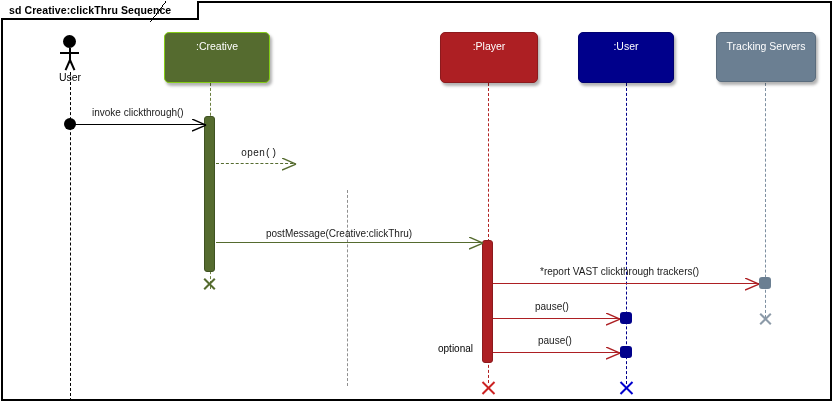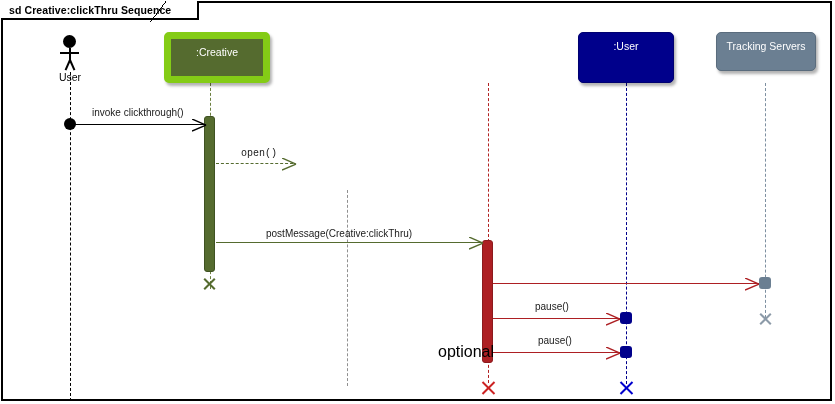--- a/index.html
+++ b/index.html
@@ -27,21 +27,21 @@
   .actor-leg{position:absolute;width:0;border-left:2px solid #000;transform-origin:top center;}
   .actor-name{position:absolute;font-size:10.5px;color:#000;white-space:nowrap;text-align:center;}
   .activation{position:absolute;border-radius:3px;box-sizing:border-box;}
   .msgline{position:absolute;height:0;border-top-width:1.4px;}
   .msglabel{position:absolute;font-size:10px;color:#1a1a1a;white-space:nowrap;}
   .arrowhead{position:absolute;width:0;height:0;}
   .endpoint-dot{position:absolute;border-radius:50%;}
   .endpoint-sq{position:absolute;border-radius:3px;}
   .xmark{position:absolute;}
   .xmark i{position:absolute;left:0;top:50%;width:100%;height:0;border-top-width:2.2px;border-top-style:solid;display:block;}
-  .plainlabel{position:absolute;font-size:16px;color:#000;white-space:nowrap;}
+  .plainlabel{position:absolute;font-size:10px;color:#000;white-space:nowrap;}
 </style>
 </head>
 <body>
 
 <div id="canvas">
 
   <div id="frame"></div>
   <div id="frame-tab">sd Creative:clickThru Sequence</div>
   <div id="frame-tab-corner" style="left:150px;"></div>
 
@@ -52,30 +52,33 @@
   <div class="lifeline" style="left:626px;top:83px;height:301px;border-left-color:#00008B;"></div>
   <div class="lifeline" style="left:765px;top:83px;height:235px;border-left-color:#7d8fa0;"></div>
 
   <div class="actor-head" style="left:63px;top:35px;"></div>
   <div class="actor-body" style="left:69px;top:48px;height:13px;"></div>
   <div class="actor-arms" style="left:60px;top:52px;width:19px;"></div>
   <div class="actor-leg" style="left:69px;top:60px;height:11px;transform:rotate(24deg);"></div>
   <div class="actor-leg" style="left:69px;top:60px;height:11px;transform:rotate(-24deg);"></div>
   <div class="actor-name" style="left:46px;top:71px;width:48px;text-align:center;">User</div>
 
-  <div class="box" style="left:164px;top:32px;width:106px;height:51px;background:#556B2F;border:7px solid #84cc16;">
+  <div class="box" style="left:164px;top:32px;width:106px;height:51px;background:#556B2F;border:1px solid #84cc16;">
     <span class="blabel">:Creative</span>
   </div>
 
+  <div class="box" style="left:440px;top:32px;width:98px;height:51px;background:#AD1F23;border:1px solid #8c1a1d;">
+    <span class="blabel">:Player</span>
+  </div>
 
   <div class="box" style="left:578px;top:32px;width:96px;height:51px;background:#00008B;border:1px solid #000070;">
     <span class="blabel">:User</span>
   </div>
 
-  <div class="box" style="left:716px;top:32px;width:100px;height:39px;background:#6B7F92;border:1px solid #5a6c7d;">
+  <div class="box" style="left:716px;top:32px;width:100px;height:50px;background:#6B7F92;border:1px solid #5a6c7d;">
     <span class="blabel">Tracking Servers</span>
   </div>
 
 
   <div class="activation" style="left:204px;top:116px;width:11px;height:156px;background:#556B2F;border:1px solid #3f5222;"></div>
   <div class="activation" style="left:482px;top:240px;width:11px;height:123px;background:#AD1F23;border:1px solid #8c1a1d;"></div>
 
   <div class="endpoint-dot" style="left:64px;top:118px;width:12px;height:12px;background:#000;"></div>
   <div class="msgline" style="left:70px;top:124px;width:135px;border-top-style:solid;border-top-color:#000000;"></div>
   <div class="arrowhead" style="left:192px;top:118px;">
@@ -105,20 +108,21 @@
   <div class="msglabel" style="left:266px;top:228px;">postMessage(Creative:clickThru)</div>
 
   <div class="msgline" style="left:493px;top:283px;width:266px;border-top-style:solid;border-top-color:#AD1F23;"></div>
   <div class="arrowhead" style="left:745px;top:277px;">
     <svg width="16" height="13" viewBox="0 0 16 13">
         <path d="M0 0 L14 6.2" stroke="#AD1F23" stroke-width="1.4" fill="none"></path>
         <path d="M0 12 L14 6.2" stroke="#AD1F23" stroke-width="1.4" fill="none"></path>
       </svg>
   </div>
   <div class="endpoint-sq" style="left:759px;top:277px;width:12px;height:12px;background:#6B7F92;"></div>
+  <div class="msglabel" style="left:540px;top:266px;">*report VAST clickthrough  trackers()</div>
 
   <div class="msgline" style="left:493px;top:318px;width:127px;border-top-style:solid;border-top-color:#AD1F23;"></div>
   <div class="arrowhead" style="left:606px;top:312px;">
     <svg width="16" height="13" viewBox="0 0 16 13">
         <path d="M0 0 L14 6.2" stroke="#AD1F23" stroke-width="1.4" fill="none"></path>
         <path d="M0 12 L14 6.2" stroke="#AD1F23" stroke-width="1.4" fill="none"></path>
       </svg>
   </div>
   <div class="endpoint-sq" style="left:620px;top:312px;width:12px;height:12px;background:#00008B;"></div>
   <div class="msglabel" style="left:535px;top:301px;">pause()</div>

